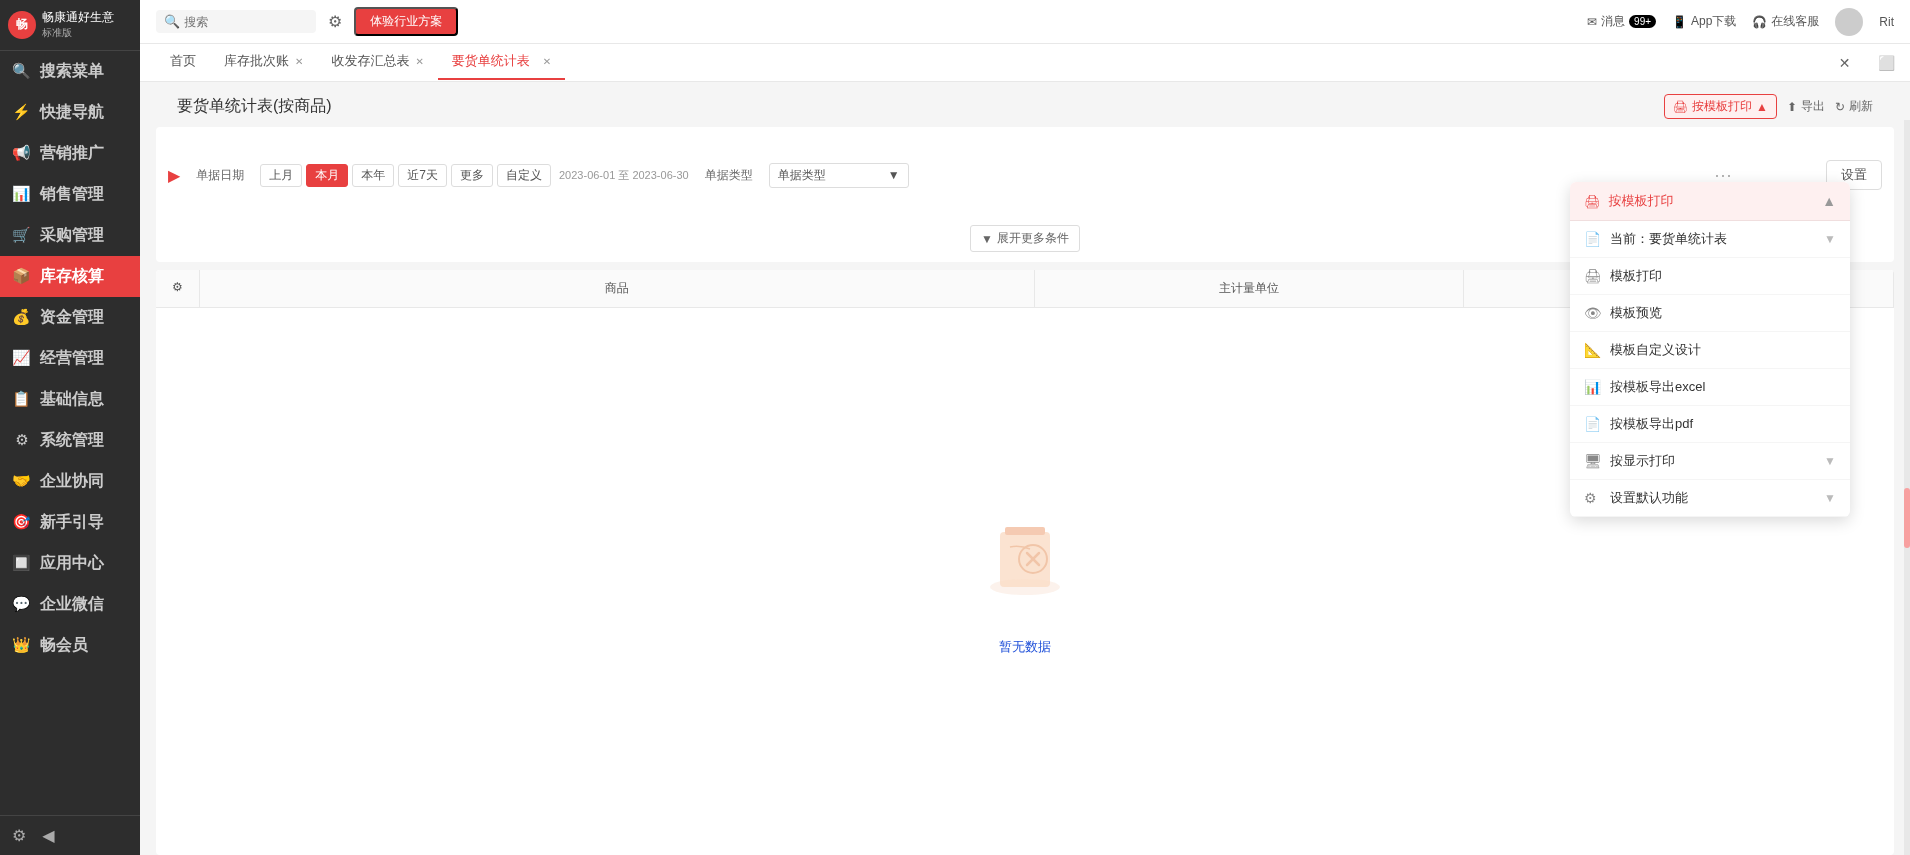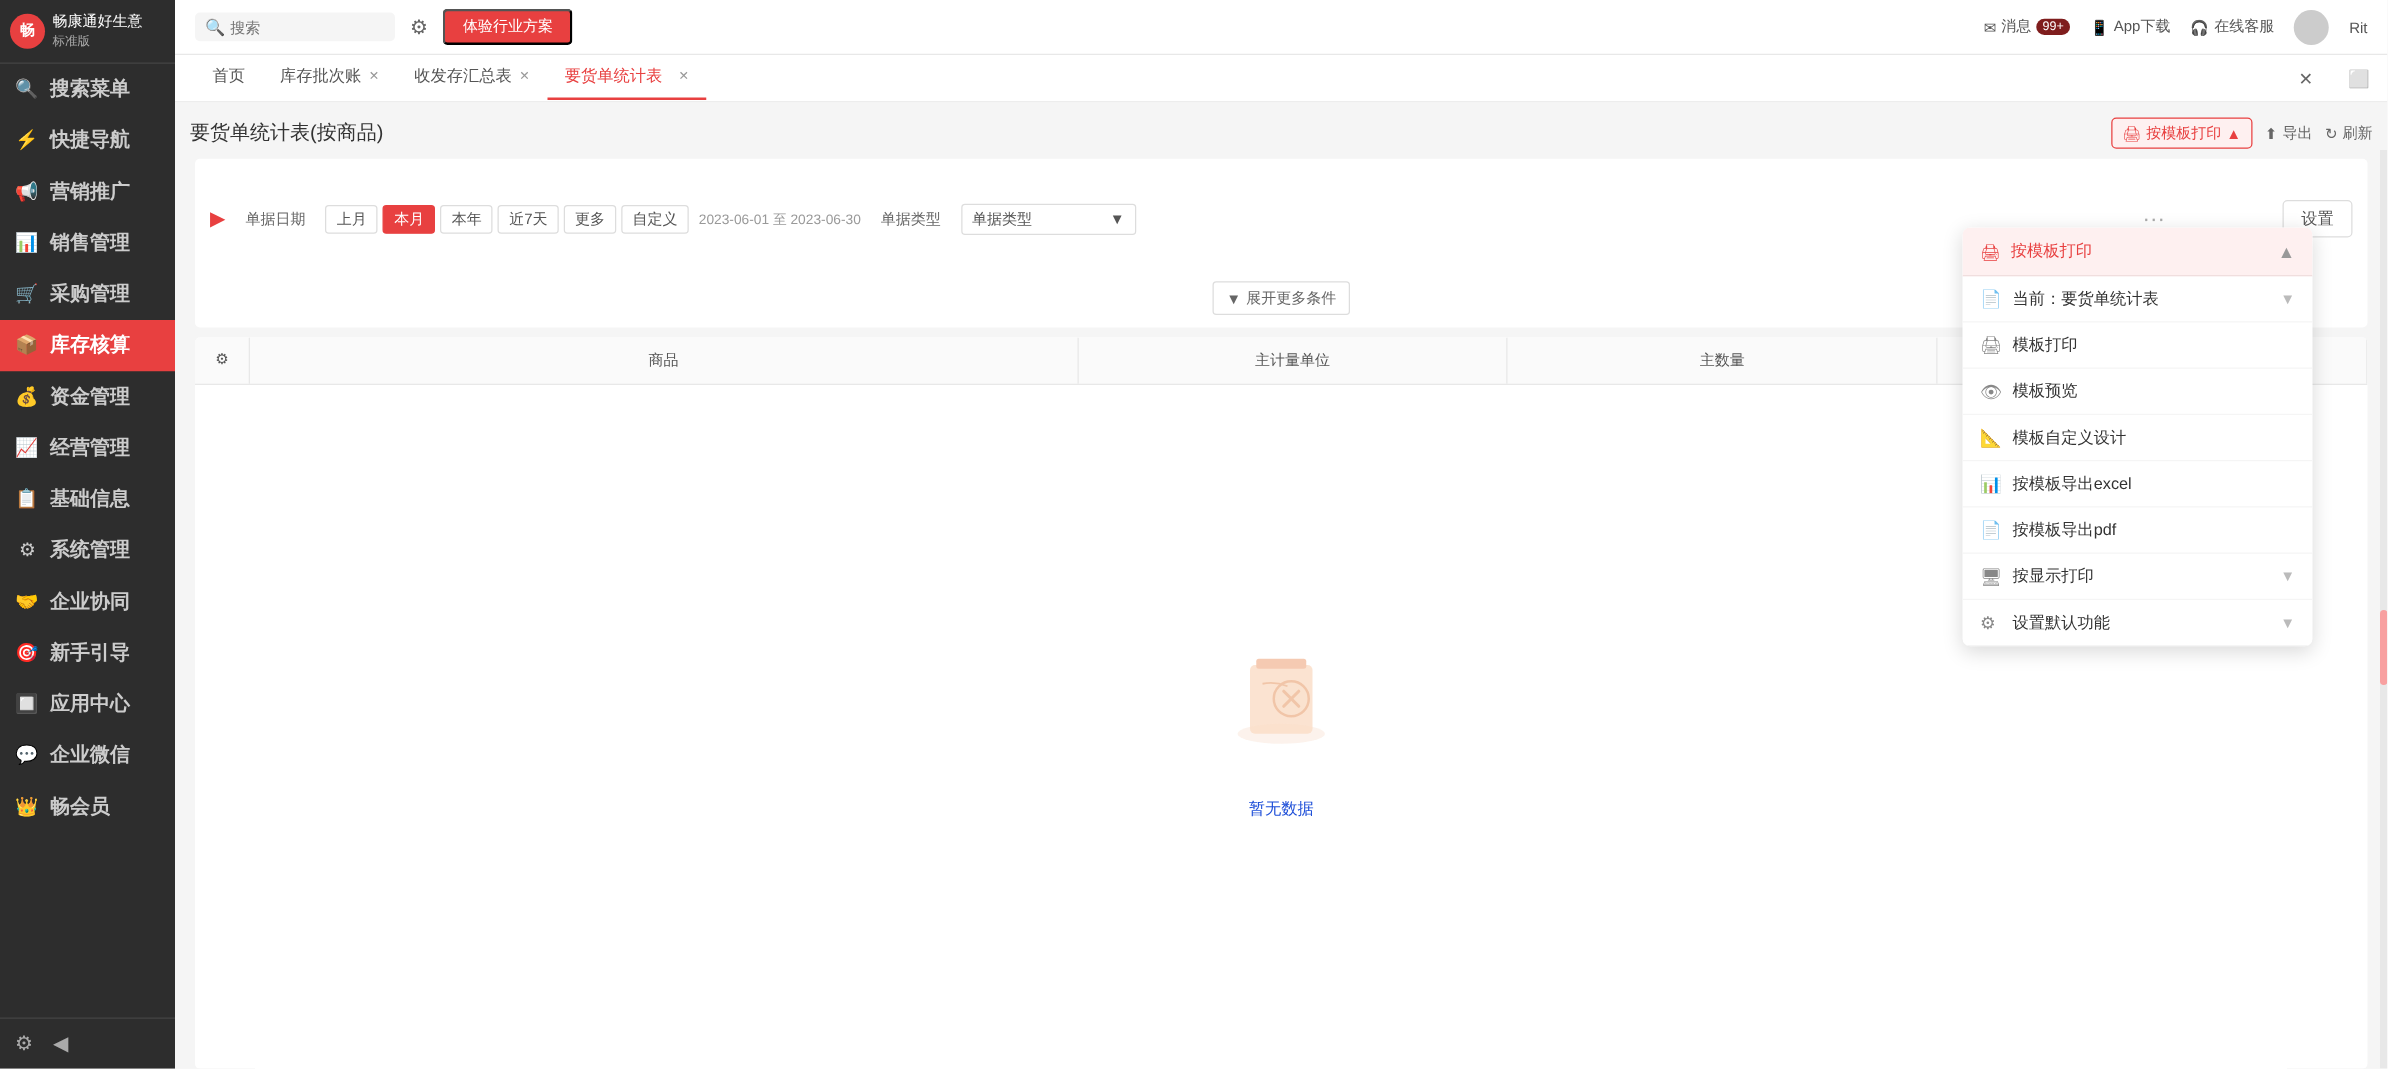--- a/index.html
+++ b/index.html
@@ -108,21 +108,21 @@
     }
     .topbar-right .icon-group {
       display: flex;
       align-items: center;
       gap: 4px;
       color: #555;
       font-size: 12px;
       cursor: pointer;
     }
     .badge {
-      background: #7f1d1d;
+      background: #000000;
       color: white;
       border-radius: 8px;
       padding: 1px 5px;
       font-size: 10px;
     }
     .avatar {
       width: 28px; height: 28px;
       background: #ccc;
       border-radius: 50%;
     }
@@ -168,21 +168,21 @@
       position: relative;
       display: flex;
       flex-direction: column;
     }
 
     
     .page-header {
       display: flex;
       align-items: center;
       justify-content: space-between;
-      padding: 12px 12px 8px;
+      padding: 12px 37px 8px;
       background: #f5f5f5;
     }
     .page-title { font-size: 16px; color: #333; font-weight: 500; }
     .page-actions {
       display: flex;
       gap: 10px;
       align-items: center;
     }
     .action-btn {
       display: flex;
@@ -573,21 +573,20 @@
       </div>
     </div>
 
     <div class="table-container">
       <div class="table-header">
         <div class="th" style="flex:0 0 44px;">
           <span>⚙</span>
         </div>
         <div class="th wide">商品</div>
         <div class="th">主计量单位</div>
-        <div class="th">主数量</div>
         <div class="th">零售金额</div>
       </div>
       <div class="empty-state">
         <div class="empty-icon">
           <svg width="100" height="100" viewBox="0 0 100 100" fill="none" xmlns="http://www.w3.org/2000/svg">
             <ellipse cx="50" cy="80" rx="35" ry="8" fill="#f5d5c0" opacity="0.5"></ellipse>
             <rect x="25" y="25" width="50" height="55" rx="4" fill="#f8c5a0" opacity="0.8"></rect>
             <rect x="30" y="20" width="40" height="8" rx="2" fill="#f0a880"></rect>
             <circle cx="58" cy="52" r="14" fill="#f8d0b0" stroke="#e8a070" stroke-width="2"></circle>
             <line x1="52" y1="46" x2="64" y2="58" stroke="#e8a070" stroke-width="2.5" stroke-linecap="round"></line>

